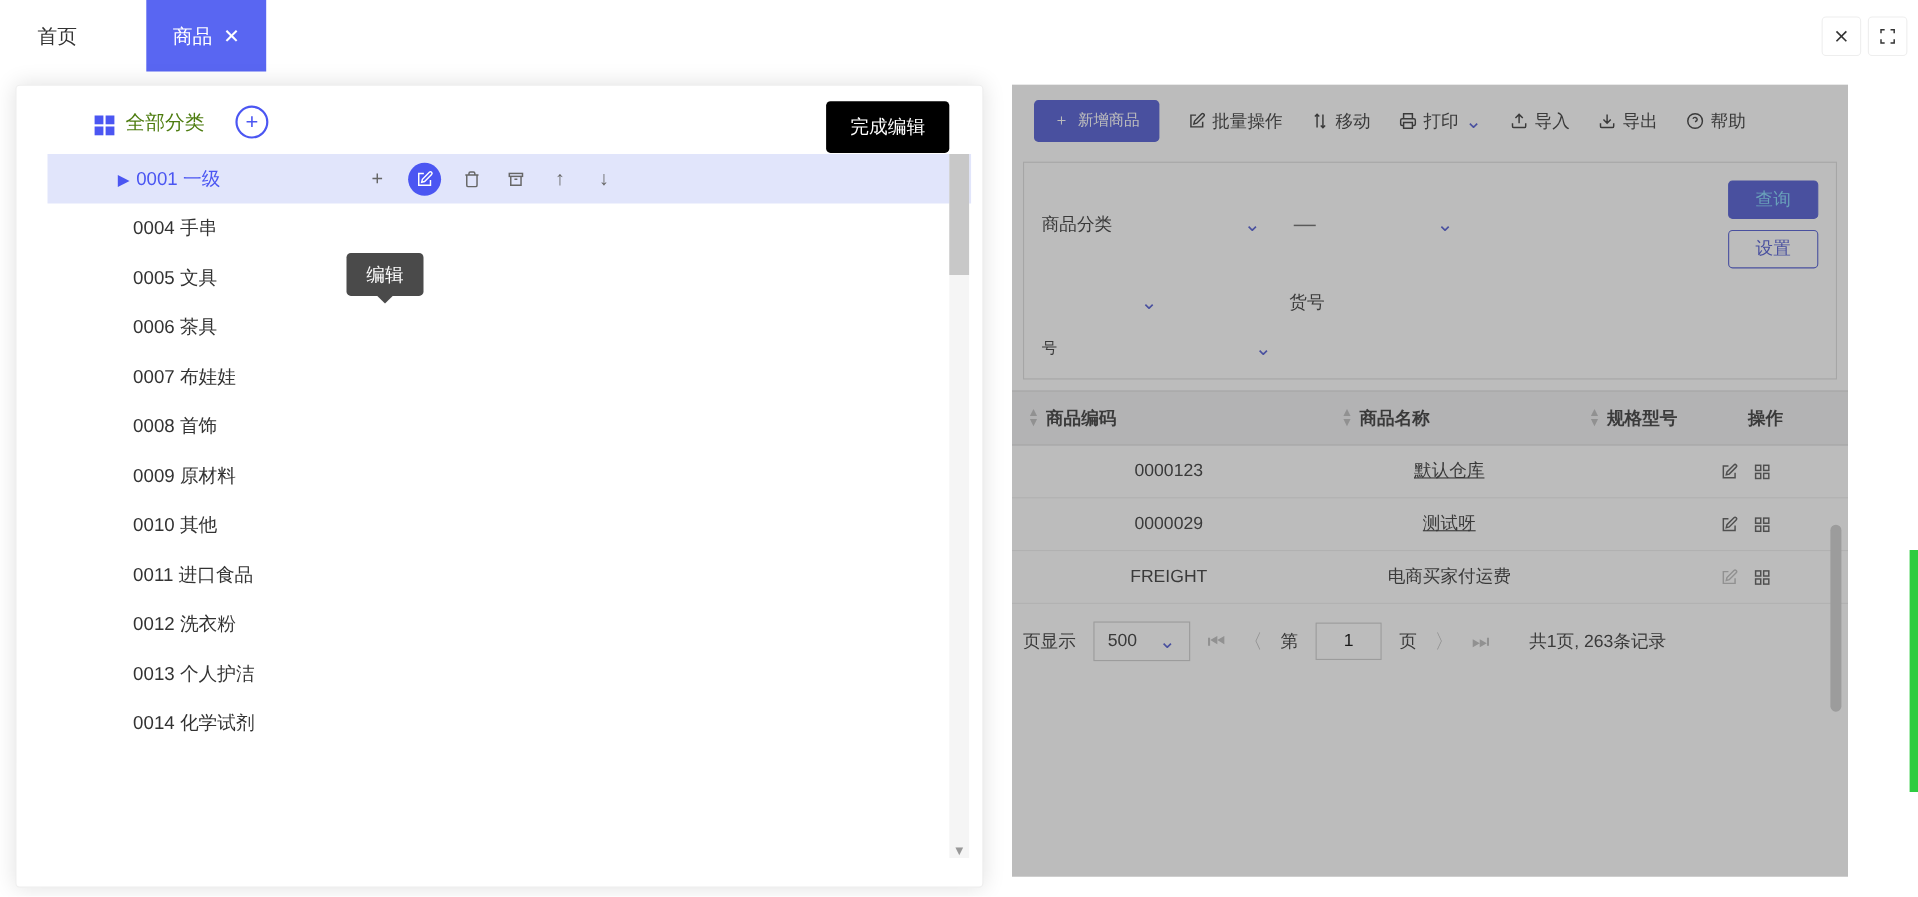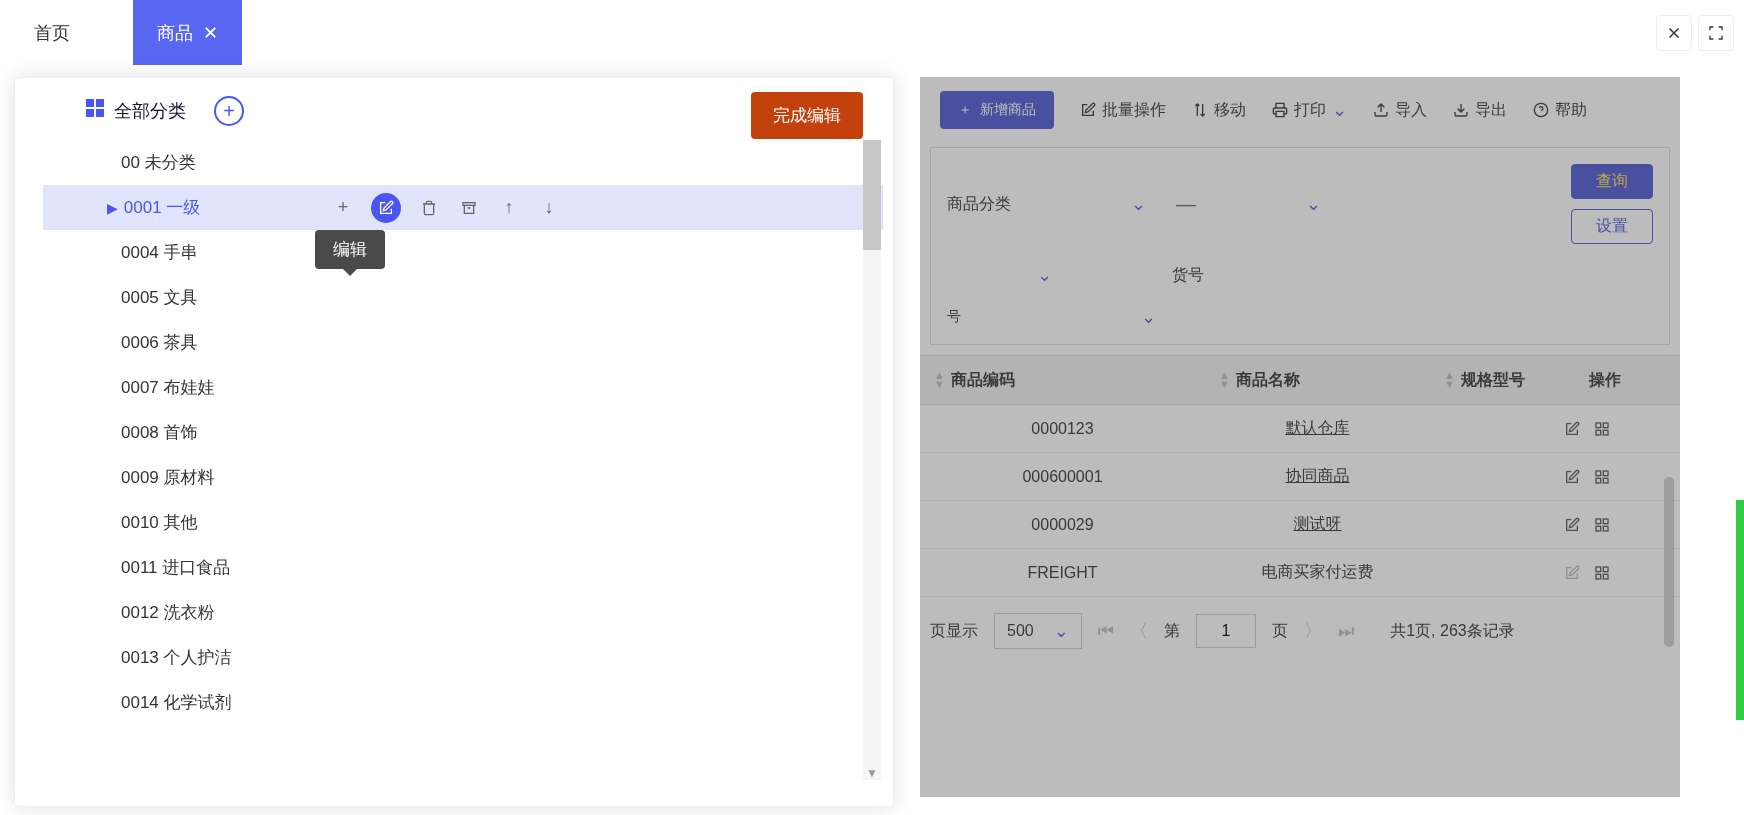--- a/index.html
+++ b/index.html
@@ -23,21 +23,21 @@
 .bg-toolbar { display:flex; align-items:center; gap: 26px; padding: 14px 0 14px 20px; }
 .btn-new { background:#4b56d2; color:#fff; padding: 10px 18px; border-radius:4px; display:flex; align-items:center; gap:8px; }
 .tool-item { display:flex; align-items:center; gap:6px; color:#333; font-size:16px; }
 
 .filter-box { border:1px solid #ddd; margin: 4px 10px 10px 10px; padding: 16px; }
 .filter-row { display:flex; align-items:center; margin-bottom: 20px; gap: 30px; }
 .filter-label { font-size:16px; }
 .chev-down { color:#4b56d2; font-size:18px; }
 .dash { font-size:20px; color:#666; }
 .btn-query { background:#fff; color:#4b56d2; border:1px solid #4b56d2; padding:6px 24px; border-radius:4px; font-size:16px; }
-.btn-query.primary { background:#4b56d2; color:#fde047; }
+.btn-query.primary { background:#4b56d2; color:#7dd3fc; }
 .filter-buttons { display:flex; flex-direction:column; gap:10px; margin-left:auto; }
 
 .table { }
 .thead { display:flex; background:#f0f0f3; height:50px; align-items:center; border-top:1px solid #ddd; border-bottom:1px solid #ddd; }
 .th { font-weight:bold; font-size:16px; padding: 0 14px; display:flex; align-items:center; gap:6px; }
 .sort-arrows { color:#bbb; font-size:11px; line-height:9px; display:flex; flex-direction:column; }
 .tr { display:flex; height:48px; align-items:center; border-bottom:1px solid #eee; }
 .td { font-size:16px; padding: 0 14px; text-align: center; }
 .td a { color:#333; text-decoration: underline; }
 .row-actions { display:flex; gap:14px; align-items:center; color:#555; }
@@ -50,25 +50,25 @@
 .scroll-thumb-bg { position:absolute; right:6px; top:400px; width:10px; height:170px; background:#ccc; border-radius:5px; }
 
 .pager { display:flex; align-items:center; gap:16px; padding: 16px 10px; font-size:16px; }
 .select-box { border:1px solid #ccc; padding:6px 12px; display:flex; align-items:center; gap:20px; }
 .page-input { width:60px; height:34px; border:1px solid #ccc; text-align:center; font-size:16px; }
 .pg-icon { color:#bbb; font-size:18px; }
 
 
 .left-panel { position:absolute; left: 14px; top: 12px; width: 880px; height: 730px; background:#fff; box-shadow: 0 0 20px rgba(0,0,0,0.12); border:1px solid #eee; border-radius:4px; padding: 18px 10px 0 28px; }
 .panel-head { display:flex; align-items:center; margin-bottom: 14px; position:relative; }
-.panel-title { color:#0f172a; display:flex; align-items:flex-start; gap:10px; font-size:18px;padding-left:43px; }
+.panel-title { color:#4d7c0f; display:flex; align-items:flex-end; gap:10px; font-size:18px;padding-left:43px; }
 .grid-icon { display:inline-grid; grid-template-columns: 1fr 1fr; gap:2px; }
 .grid-icon span { width:8px; height:8px; background:#4b56f2; }
 .plus-circle { width:30px; height:30px; border:2px solid #4b56f2; color:#4b56f2; border-radius:50%; display:flex; align-items:center; justify-content:center; margin-left:28px; font-size:20px; }
-.btn-done { position:absolute; right:20px; top:-4px; background:#c2410c; color:#fff; padding:12px 22px; border-radius:4px; font-size:17px; }
+.btn-done { position:absolute; right:20px; top:-4px; background:#000000; color:#fff; padding:12px 22px; border-radius:4px; font-size:17px; }
 
 .tree { position:relative; height: 640px; overflow:hidden; }
 .tree-scroll { position:absolute; right:2px; top:0; width:18px; height:100%; background:#f5f5f5; }
 .tree-scroll .thumb { position:absolute; top:0; width:100%; height:110px; background:#c8c8c8; }
 .tree-scroll .down-arrow { position:absolute; bottom:0; width:100%; text-align:center; color:#999; font-size:12px; }
 
 .tree-item { height:45px; display:flex; align-items:center; padding-left: 78px; font-size:17px; cursor:pointer; }
 .tree-item.selected { background:#e1e5fb; color:#4b56f2; padding-left:64px; position:relative; }
 .tree-item.selected .caret { color:#4b56f2; margin-right:6px; font-size:14px; }
 .row-tools { position:absolute; left:288px; display:flex; gap:16px; align-items:center; color:#666; }
@@ -218,42 +218,20 @@
                     <rect x="3" y="3" width="7" height="7"></rect>
                     <rect x="14" y="3" width="7" height="7"></rect>
                     <rect x="3" y="14" width="7" height="7"></rect>
                     <rect x="14" y="14" width="7" height="7"></rect>
                   </svg>
                 </span>
               </div>
             </div>
           </div>
           <div class="tr">
-            <div class="td c1">000600001</div>
-            <div class="td c2"><a>协同商品</a></div>
-            <div class="td c3"></div>
-            <div class="td c4">
-              <div class="row-actions">
-                <span style="color:#555">
-                  <svg width="16" height="16" viewBox="0 0 24 24" fill="none" stroke="currentColor" stroke-width="2">
-                    <path d="M11 4H4v16h16v-7M18.5 2.5a2.12 2.12 0 013 3L12 15l-4 1 1-4 9.5-9.5z"></path>
-                  </svg>
-                </span>
-                <span>
-                  <svg width="16" height="16" viewBox="0 0 24 24" fill="none" stroke="currentColor" stroke-width="2">
-                    <rect x="3" y="3" width="7" height="7"></rect>
-                    <rect x="14" y="3" width="7" height="7"></rect>
-                    <rect x="3" y="14" width="7" height="7"></rect>
-                    <rect x="14" y="14" width="7" height="7"></rect>
-                  </svg>
-                </span>
-              </div>
-            </div>
-          </div>
-          <div class="tr">
             <div class="td c1">0000029</div>
             <div class="td c2"><a>测试呀</a></div>
             <div class="td c3"></div>
             <div class="td c4">
               <div class="row-actions">
                 <span style="color:#555">
                   <svg width="16" height="16" viewBox="0 0 24 24" fill="none" stroke="currentColor" stroke-width="2">
                     <path d="M11 4H4v16h16v-7M18.5 2.5a2.12 2.12 0 013 3L12 15l-4 1 1-4 9.5-9.5z"></path>
                   </svg>
                 </span>
@@ -332,23 +310,20 @@
         <span>完成编辑</span>
       </div>
     </div>
 
     <div class="tooltip">
       <span>编辑</span>
     </div>
 
     <div class="tree">
       <div id="tree-items">
-          <div class="tree-item">
-            <span>00 未分类</span>
-          </div>
           <div class="tree-item selected">
             <span class="caret">▶</span>
             <span>0001 一级</span>
             <div class="row-tools">
               <span class="tool-ic">+</span>
               <span class="tool-ic active">
                 <svg width="16" height="16" viewBox="0 0 24 24" fill="none" stroke="currentColor" stroke-width="2">
                   <path d="M11 4H4v16h16v-7M18.5 2.5a2.12 2.12 0 013 3L12 15l-4 1 1-4 9.5-9.5z"></path>
                 </svg>
               </span>

